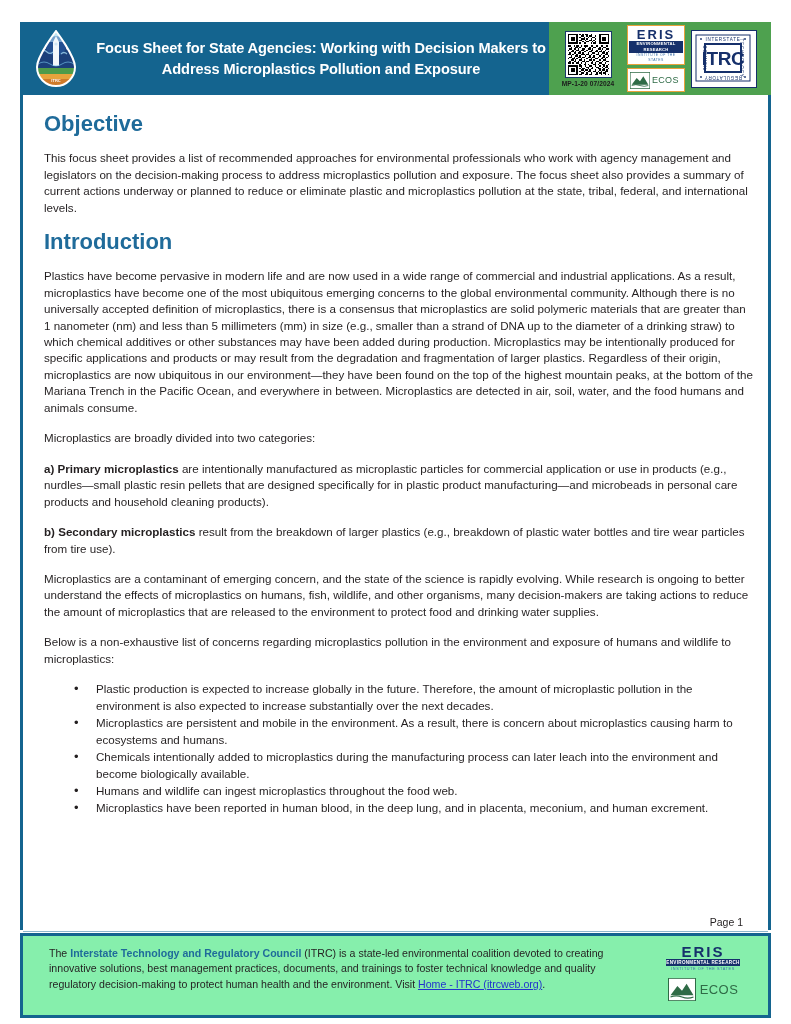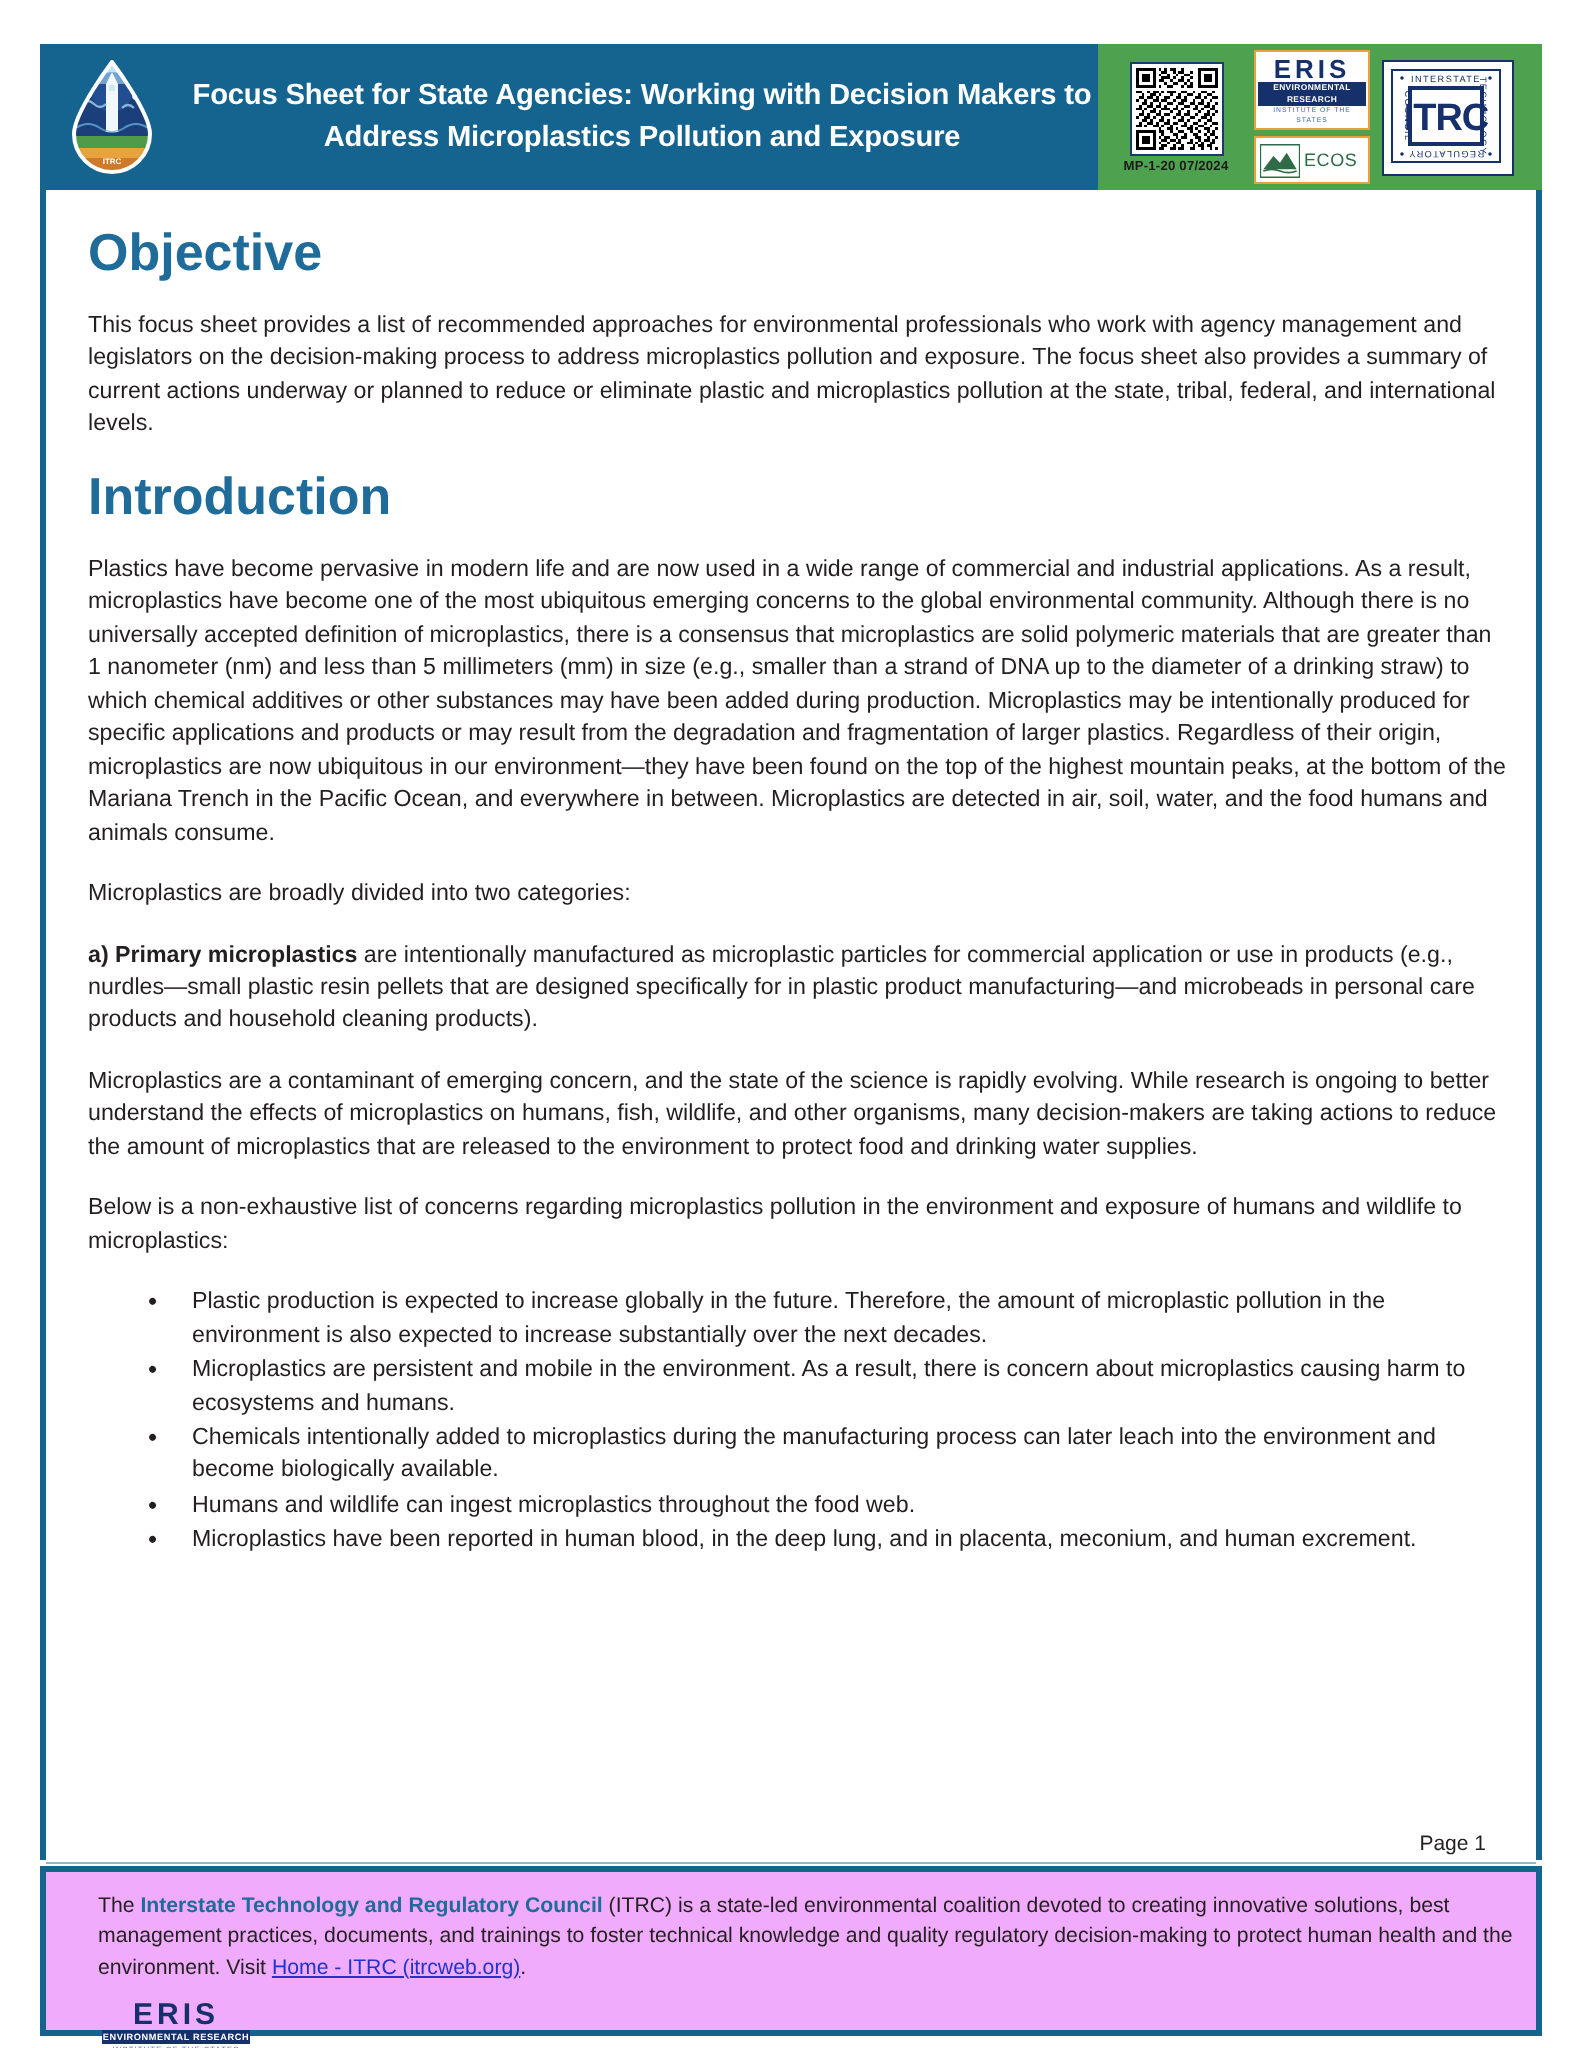--- a/index.html
+++ b/index.html
@@ -175,21 +175,21 @@
     box-sizing: border-box;
   }
   .content {
     position: absolute;
     left: 44px;
     top: 112px;
     width: 710px;
   }
   h2.section {
     color: #1f6b9a;
-    font-size: 26px;
+    font-size: 22px;
     font-weight: bold;
     margin: 0 0 14px 0;
     line-height: 1.1;
   }
   .section-2 { margin-top: 30px; }
   p.para {
     font-size: 11.6px;
     line-height: 1.42;
     margin: 0 0 14px 0;
     text-align: left;
@@ -245,22 +245,21 @@
     position: absolute;
     left: 20px;
     top: 936px;
     width: 751px;
     height: 82px;
     border: 3px solid #14648f;
     border-top: none;
     box-sizing: border-box;
     display: flex;
     align-items: flex-start;
-    background: #f0abfc;
-    flex-direction: column;
+    background: #86efac;
   }
   .footer-text {
     flex: 1;
     padding: 10px 6px 0 26px;
     font-size: 10.6px;
     line-height: 1.45;
     color: #231f20;
   }
   .footer-text .brand {
     color: #1f6b9a;
@@ -626,20 +625,21 @@
     <p class="para">This focus sheet provides a list of recommended approaches for environmental professionals who work with agency management and legislators on the decision-making process to address microplastics pollution and exposure. The focus sheet also provides a summary of current actions underway or planned to reduce or eliminate plastic and microplastics pollution at the state, tribal, federal, and international levels.</p>
 
     <h2 class="section section-2">Introduction</h2>
 
     <p class="para">Plastics have become pervasive in modern life and are now used in a wide range of commercial and industrial applications. As a result, microplastics have become one of the most ubiquitous emerging concerns to the global environmental community. Although there is no universally accepted definition of microplastics, there is a consensus that microplastics are solid polymeric materials that are greater than 1 nanometer (nm) and less than 5 millimeters (mm) in size (e.g., smaller than a strand of DNA up to the diameter of a drinking straw) to which chemical additives or other substances may have been added during production. Microplastics may be intentionally produced for specific applications and products or may result from the degradation and fragmentation of larger plastics. Regardless of their origin, microplastics are now ubiquitous in our environment—they have been found on the top of the highest mountain peaks, at the bottom of the Mariana Trench in the Pacific Ocean, and everywhere in between. Microplastics are detected in air, soil, water, and the food humans and animals consume.</p>
 
     <p class="para">Microplastics are broadly divided into two categories:</p>
 
     <p class="para"><span class="bold">a) Primary microplastics</span><span> are intentionally manufactured as microplastic particles for commercial application or use in products (e.g., nurdles—small plastic resin pellets that are designed specifically for in plastic product manufacturing—and microbeads in personal care products and household cleaning products).</span></p>
 
+    <p class="para"><span class="bold">b) Secondary microplastics</span><span> result from the breakdown of larger plastics (e.g., breakdown of plastic water bottles and tire wear particles from tire use).</span></p>
 
     <p class="para">Microplastics are a contaminant of emerging concern, and the state of the science is rapidly evolving. While research is ongoing to better understand the effects of microplastics on humans, fish, wildlife, and other organisms, many decision-makers are taking actions to reduce the amount of microplastics that are released to the environment to protect food and drinking water supplies.</p>
 
     <p class="para">Below is a non-exhaustive list of concerns regarding microplastics pollution in the environment and exposure of humans and wildlife to microplastics:</p>
 
     <ul class="bullets">
       <li>Plastic production is expected to increase globally in the future. Therefore, the amount of microplastic pollution in the environment is also expected to increase substantially over the next decades.</li>
       <li>Microplastics are persistent and mobile in the environment. As a result, there is concern about microplastics causing harm to ecosystems and humans.</li>
       <li>Chemicals intentionally added to microplastics during the manufacturing process can later leach into the environment and become biologically available.</li>
       <li>Humans and wildlife can ingest microplastics throughout the food web.</li>

